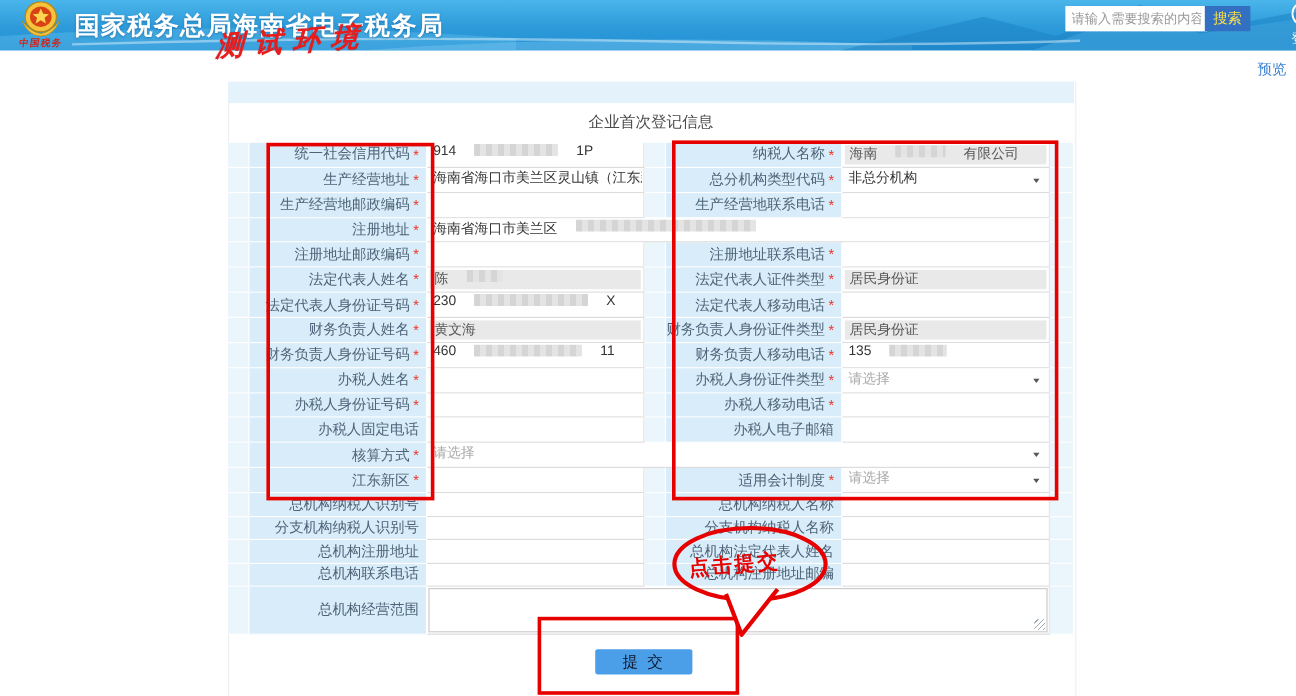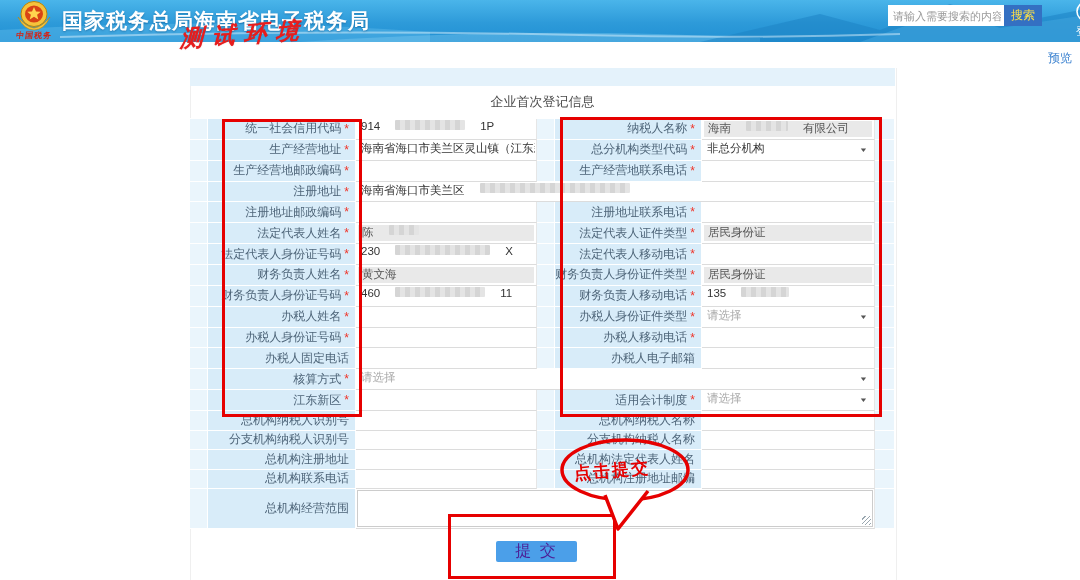--- a/index.html
+++ b/index.html
@@ -46,21 +46,21 @@
   .field.readonly{left:2px;top:2px;right:2px;bottom:2px;background:#e9e9e9;color:#555;}
   .field.textarea{border:1px solid #ccc;background:#fff;}
   .ph{color:#a9a9a9;}
   .arrow{position:absolute;right:5px;top:50%;transform:translateY(-50%) scaleY(.7);font-size:9px;color:#555;}
   .mask{display:inline-block;height:10px;border-radius:1px;margin:0 3px;
     background:repeating-linear-gradient(90deg,#d5d5d5 0 5px,#e4e4e4 5px 10px);}
   .resizer{position:absolute;right:1px;bottom:1px;width:9px;height:9px;
     background:repeating-linear-gradient(135deg,transparent 0 2px,#9aa7b0 2px 3px);}
   
   .submit-btn{position:absolute;left:496px;top:541px;width:81px;height:21px;background:#4b9fe9;
-    color:#4c1d95;font-size:16px;letter-spacing:2px;border:none;border-radius:2px;cursor:pointer;padding:0;}
+    color:#0f172a;font-size:13px;letter-spacing:2px;border:none;border-radius:2px;cursor:pointer;padding:0;}
   
   .ann{position:absolute;border:3px solid #e60000;pointer-events:none;}
   .ann-left{left:222px;top:119px;width:134px;height:292px;}
   .ann-right{left:560px;top:117px;width:316px;height:294px;}
   .ann-submit{left:448px;top:514px;width:162px;height:59px;}
   .bubble-svg{position:absolute;left:555px;top:437px;}
   .bubble-text{position:absolute;left:574px;top:459px;color:#e60000;font-size:17px;font-weight:bold;
     letter-spacing:2px;transform:rotate(-5deg);white-space:nowrap;}
 </style>
 </head>

